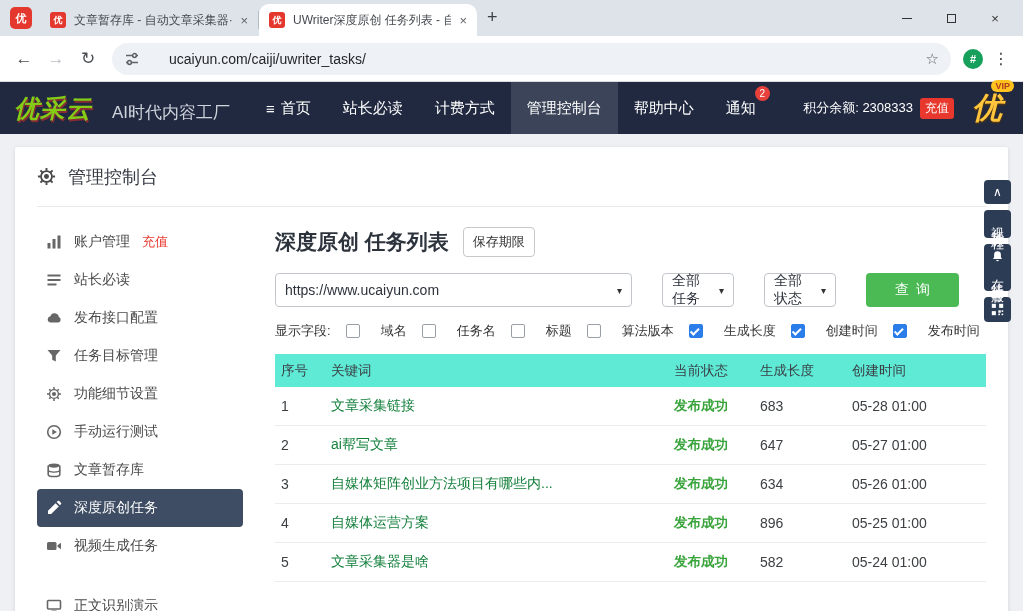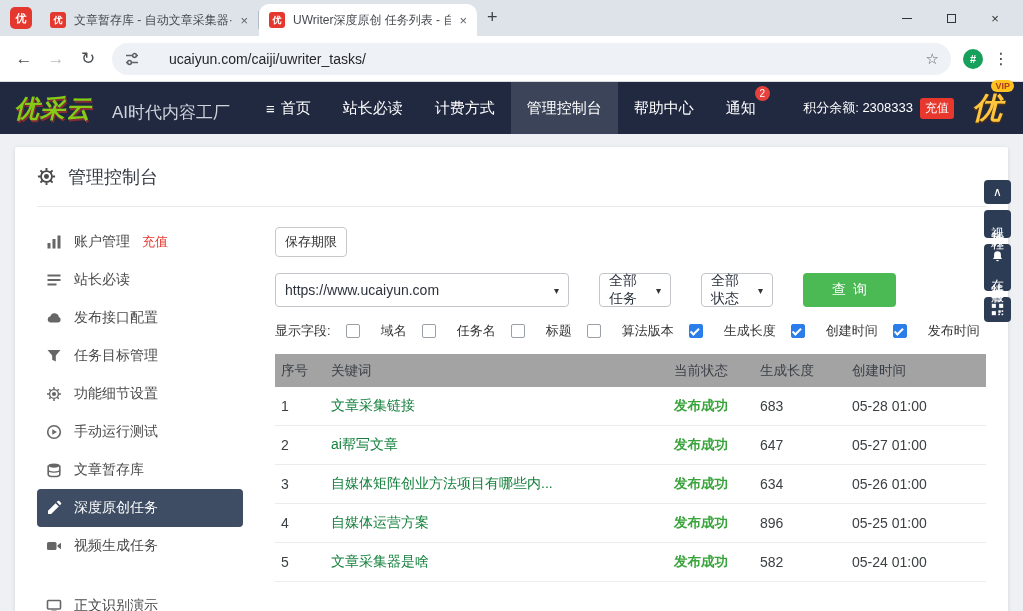--- a/index.html
+++ b/index.html
@@ -61,33 +61,33 @@
   .side-extra{color:#e8382e;font-size:13px;}
   .side-item.gapped{margin-top:22px;}
 
   main{flex:1;padding-left:32px;min-width:0;}
   .mt-row{display:flex;align-items:center;gap:14px;margin-top:4px;}
   .m-title{font-size:21px;font-weight:bold;color:#2d333d;}
   .btn-save{border:1px solid #c8c8c8;background:#fff;border-radius:4px;padding:5px 9px;font-size:13px;color:#333;cursor:pointer;}
   .filter-row{display:flex;gap:30px;margin-top:16px;}
   .sel{height:34px;border:1px solid #c2c6cb;border-radius:4px;background:#fff;display:flex;align-items:center;padding:0 9px;font-size:14px;color:#2d333d;cursor:pointer;}
   .sel .arr{margin-left:auto;padding-left:14px;font-size:10px;color:#333;}
-  .sel.wide{width:294px;}
+  .sel.wide{width:357px;}
   .sel.small{width:72px;}
   .btn-query{width:93px;height:34px;background:#4cba54;border:none;border-radius:4px;color:#fff;font-size:14px;letter-spacing:7px;padding-left:7px;cursor:pointer;}
 
   .fields-row{display:flex;align-items:center;gap:15px;margin-top:15px;font-size:13px;color:#333;}
   .cbx{display:flex;align-items:center;gap:21px;cursor:pointer;}
   .cb{width:14px;height:14px;border:1px solid #9aa0a6;border-radius:2px;background:#fff;display:flex;align-items:center;justify-content:center;flex:none;}
   .cb.checked{background:#2b7de9;border-color:#2b7de9;}
   .cb.checked::after{content:"";width:7px;height:3px;border-left:2px solid #fff;border-bottom:2px solid #fff;transform:rotate(-45deg) translate(0,-1px);}
 
   .table{margin-top:14px;}
   .thead,.trow{display:grid;grid-template-columns:50px 1fr 86px 92px 140px;align-items:center;}
-  .thead{background:#a3a3a3;height:33px;font-size:13.5px;color:#3a3f46;}
+  .thead{background:#5eead4;height:33px;font-size:13.5px;color:#3a3f46;}
   .thead>div,.trow>div{padding-left:6px;overflow:hidden;white-space:nowrap;}
   .trow{height:39px;border-bottom:1px solid #ececec;font-size:14px;color:#3c4043;}
   .link{color:#15803d;cursor:pointer;}
   .status-ok{color:#3aa43c;font-weight:bold;font-size:13.5px;}
 
   
   .fw{position:absolute;right:12px;top:180px;z-index:6;}
   .fw-box{width:27px;background:#2d3c55;border-radius:4px;margin-bottom:6px;color:#fff;display:flex;flex-direction:column;align-items:center;padding:6px 0;cursor:pointer;}
   .fw-vert{writing-mode:vertical-rl;text-orientation:upright;font-size:13px;letter-spacing:4px;line-height:1;}
   .fw-box svg{flex:none;}
@@ -271,20 +271,21 @@
           <svg viewBox="0 0 16 16" fill="currentColor">
               <rect x="1.5" y="2.5" width="13" height="8.5" rx="1" fill="none" stroke="currentColor" stroke-width="1.6"></rect>
               <rect x="5.5" y="12.5" width="5" height="1.6"></rect>
             </svg>
           <span>正文识别演示</span>
         </div>
       </aside>
 
       <main>
         <div class="mt-row">
+          <span class="m-title">深度原创 任务列表</span>
           <button class="btn-save">保存期限</button>
         </div>
 
         <div class="filter-row">
           <div class="sel wide">
             <span>https://www.ucaiyun.com</span>
             <span class="arr">▾</span>
           </div>
           <div class="sel small">
             <span>全部任务</span>

